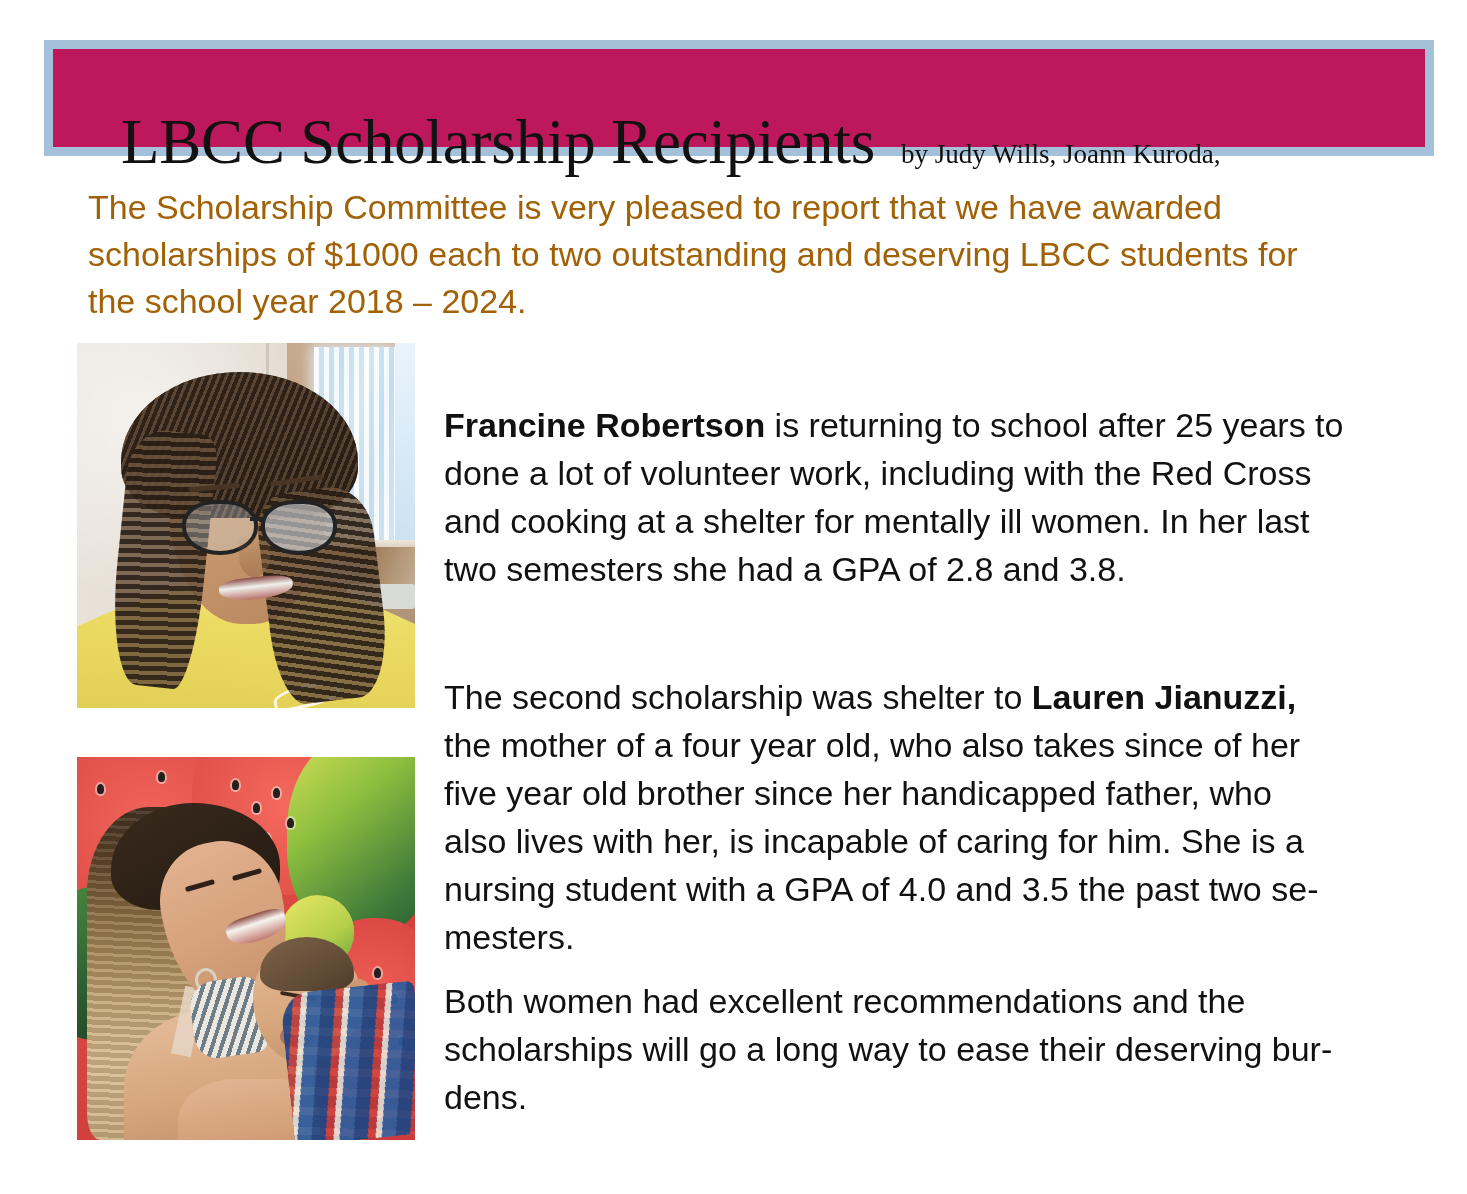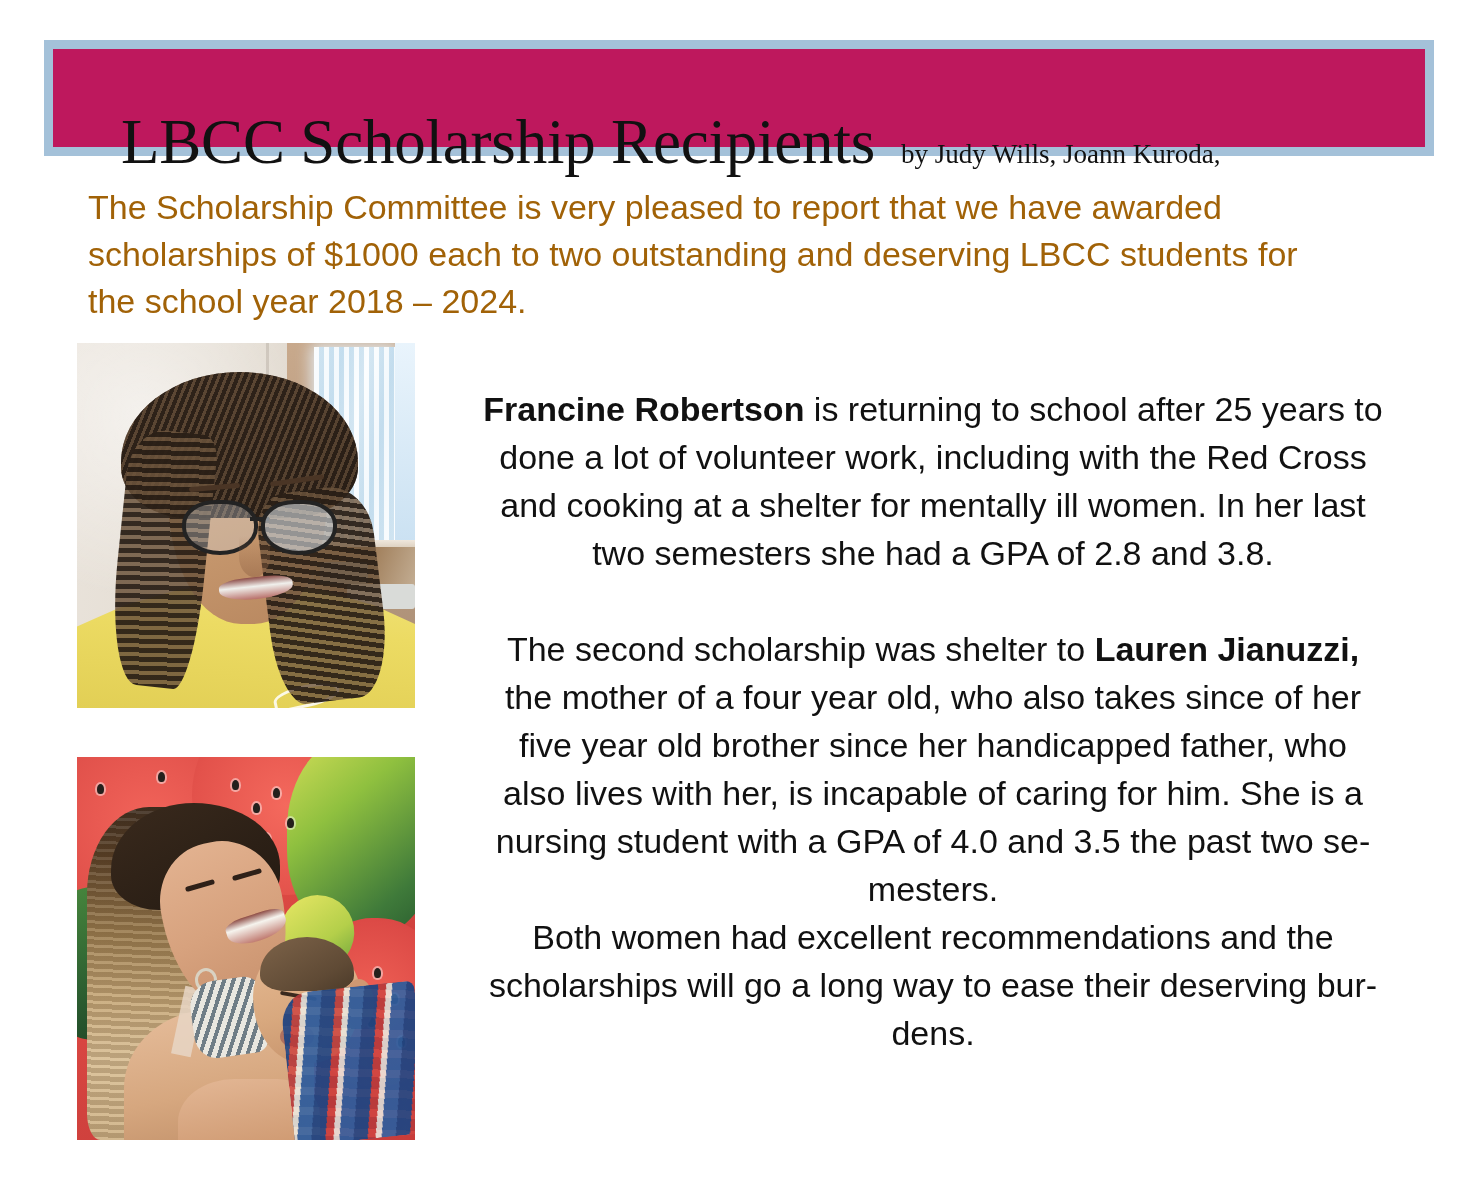--- a/index.html
+++ b/index.html
@@ -369,21 +369,21 @@
   .body-col {
     position: absolute;
     left: 428px;
     top: 385px;
     width: 1010px;
     font-size: 34px;
     line-height: 48px;
     font-family: "Liberation Sans", sans-serif;
     color: #111111;
   }
-  .para { margin: 0; text-align: center; }
+  .para { margin: 16px; }
   .para .ln { display: block; white-space: nowrap; }
   .para + .para { margin-top: 0; }
   .spacer-line { display: block; height: 48px; }
   b { font-weight: 700; }
 </style>
 </head>
 <body>
 
 <div class="header-box">
   <div class="header-inner">

